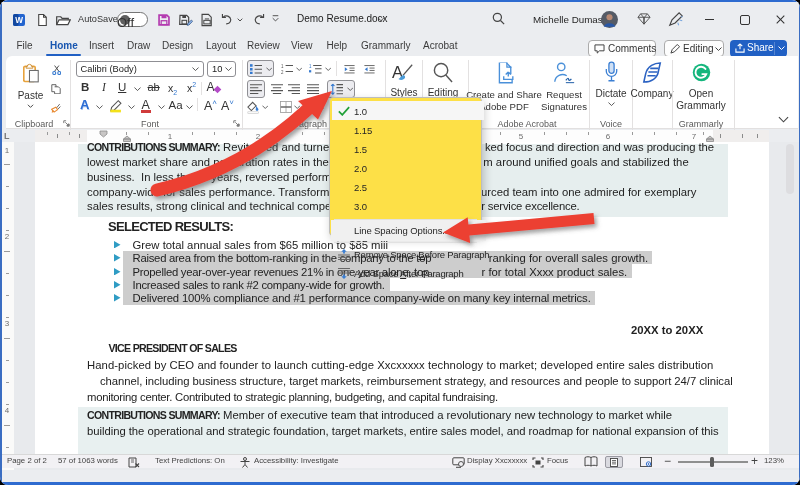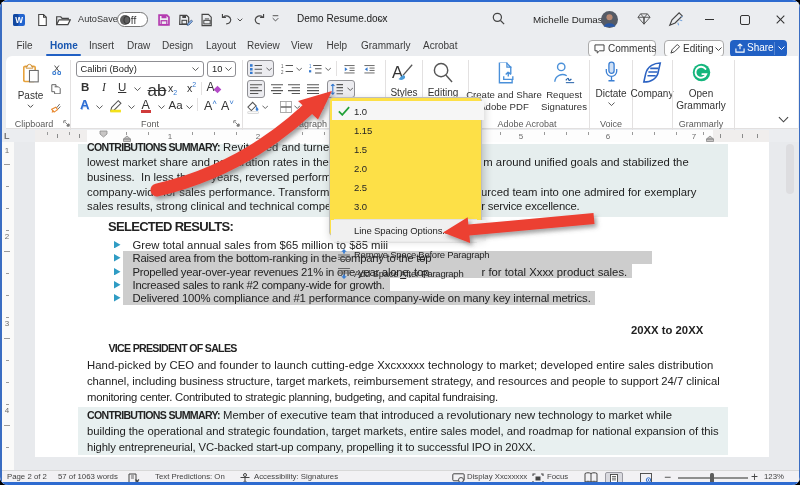--- a/index.html
+++ b/index.html
@@ -12,21 +12,21 @@
 #ribbon{position:absolute;left:0;top:56px;width:800px;height:74px;}
 .glabel{position:absolute;font-size:9px;color:#5a5a5a;text-align:center;}
 .gdiv{position:absolute;top:4px;width:1px;height:116px;background:#e3e1e1;}
 .btnsel{position:absolute;background:#ececf0;border:1px solid #8f8f94;border-radius:3px;box-sizing:border-box;}
 #ruler{position:absolute;left:0;top:130px;width:100%;height:12px;}
 #doc{position:absolute;left:0;top:142px;width:100%;height:328px;background:#e8eaed;overflow:hidden;}
 #page{position:absolute;left:35px;top:0;width:734px;height:315px;background:#fff;}
 #vruler{position:absolute;left:0;top:0;width:14px;height:328px;background:#fafaf9;}
 .dtext{position:absolute;font-size:11.3px;color:#222;white-space:nowrap;line-height:13px;}
 .db{font-weight:bold;}
-#status{position:absolute;left:0;top:470px;width:100%;height:13px;background:#f2f1f4;border-top:1px solid #d8d8d8;font-size:7.8px;color:#424242;}
+#status{position:absolute;left:0;top:454px;width:100%;height:13px;background:#f2f1f4;border-top:1px solid #d8d8d8;font-size:7.8px;color:#424242;}
 .st{position:absolute;top:1px;white-space:nowrap;}
 #dropdown{position:absolute;z-index:40;left:328.5px;top:97px;width:153px;height:139px;background:#fde047;border:1px solid #bdbdbd;border-radius:4px;box-shadow:2px 4px 10px rgba(0,0,0,0.22);box-sizing:border-box;}
 .mi{position:absolute;left:24.5px;font-size:9.5px;letter-spacing:-0.1px;color:#262626;white-space:nowrap;line-height:11px;}
 .msep{position:absolute;left:4px;right:4px;height:1px;background:#e1e1e1;}
 u.sk{text-decoration:underline;}
 </style>
 </head>
 <body>
 <div id="win">
 <div id="titlebar">
@@ -39,21 +39,21 @@
         <path d="M2.5 1.5 h7 l4 4 v12 h-11 z" fill="#fff" stroke="#444" stroke-width="1.6"></path>
         <path d="M9.5 1.5 v4 h4" fill="none" stroke="#444" stroke-width="1.6"></path>
       </svg>
 <svg class="ab" style="left:56px;top:14.5px" width="15" height="11" viewBox="0 0 22 15">
         <path d="M1 13.5 V2 h6 l2 2.5 h9 v2" fill="none" stroke="#444" stroke-width="1.8"></path>
         <path d="M1 13.5 L4.5 6.5 H21 L17.5 13.5 z" fill="#fff" stroke="#444" stroke-width="1.8"></path>
       </svg>
 <div class="ab" style="left:78px;top:13.5px;font-size:9.2px;color:#333">AutoSave</div>
 <div class="ab" style="left:117px;top:12px;width:31px;height:15px;border:1px solid #757575;border-radius:8px;box-sizing:border-box;background:#fff"></div>
 <div class="ab" style="left:119.5px;top:14.5px;width:10px;height:10px;border-radius:50%;background:#5f5f5f"></div>
-<div class="ab" style="left:123px;top:14.5px;font-size:10px;color:#333">Off</div>
+<div class="ab" style="left:117px;top:14.5px;font-size:13px;color:#333">Off</div>
 <svg class="ab" style="left:158px;top:13.5px" width="12" height="12" viewBox="0 0 17 17">
         <path d="M1.5 1.5 h11 l3 3 v11 h-14 z" fill="none" stroke="#b43cb0" stroke-width="2.4"></path>
         <rect x="4.5" y="9.5" width="8" height="5.5" fill="none" stroke="#b43cb0" stroke-width="1.8"></rect>
         <rect x="5" y="1.5" width="7" height="4.5" fill="#b43cb0"></rect>
       </svg>
 <svg class="ab" style="left:178.5px;top:13.5px" width="14" height="12" viewBox="0 0 21 17">
         <path d="M1.5 1.5 h10 l3 3 v10.5 h-13.5 z" fill="none" stroke="#474747" stroke-width="1.8"></path>
         <rect x="4.5" y="9" width="7" height="5.5" fill="none" stroke="#474747" stroke-width="1.6"></rect>
         <rect x="5" y="1.5" width="5.5" height="4" fill="#474747"></rect>
         <path d="M13 14 l5.5 -5.5 l2 2 L15 16 l-2.6 .6 z" fill="#8ab1e8" stroke="#30527e" stroke-width="1"></path>
@@ -188,21 +188,21 @@
         <svg style="position:absolute;right:3px;top:5.5px" width="7" height="4.5" viewBox="0 0 8 5">
           <path d="M0.5 0.5 l3.5 3.5 L7.5 0.5" fill="none" stroke="#444" stroke-width="1"></path>
         </svg>
       </div>
 <div class="ab" style="left:81px;top:25px;font-size:11.5px;font-weight:bold;color:#333">B</div>
 <div class="ab" style="left:102px;top:25px;font-size:11.5px;font-style:italic;font-family:'Liberation Serif',serif;color:#333">I</div>
 <div class="ab" style="left:118px;top:25px;font-size:11.5px;text-decoration:underline;color:#333">U</div>
 <svg class="ab" style="left:134px;top:31px" width="7" height="4.5" viewBox="0 0 8 5">
         <path d="M0.5 0.5 l3.5 3.5 L7.5 0.5" fill="none" stroke="#444" stroke-width="1"></path>
       </svg>
-<div class="ab" style="left:147.5px;top:25px;font-size:17px;text-decoration:line-through;color:#333">ab</div>
+<div class="ab" style="left:147.5px;top:25px;font-size:11px;text-decoration:line-through;color:#333">ab</div>
 <div class="ab" style="left:168px;top:26px;font-size:10.5px;color:#333">x<sub style="font-size:7px;color:#3579cf">2</sub></div>
 <div class="ab" style="left:187px;top:25px;font-size:10.5px;color:#333">x<sup style="font-size:7px;color:#3579cf">2</sup></div>
 <div class="ab" style="left:200.5px;top:26px;width:1px;height:13px;background:#e3e1e1"></div>
 <div class="ab" style="left:206.5px;top:24px;font-size:12px;color:#333">A</div>
 <svg class="ab" style="left:213px;top:29px" width="9" height="9" viewBox="0 0 10 10">
         <rect x="2" y="2" width="6" height="6" transform="rotate(45 5 5)" fill="#b44bc8"></rect>
       </svg>
 <div class="ab" style="left:80px;top:41px;font-size:13px;font-weight:bold;color:#2b6cd4;text-shadow:0.5px 0.5px 0 #a9c7ef">A</div>
 <svg class="ab" style="left:95.5px;top:48.5px" width="7" height="4.5" viewBox="0 0 8 5">
         <path d="M0.5 0.5 l3.5 3.5 L7.5 0.5" fill="none" stroke="#444" stroke-width="1"></path>
@@ -442,20 +442,21 @@
 
 <div class="ab" style="left:77.5px;top:1.5px;width:650px;height:73px;background:#e6eeee"></div>
 <div class="ab" style="left:77.5px;top:265px;width:650px;height:48px;background:#e8f0f0"></div>
 
 <div class="ab" style="left:123px;top:109px;width:529px;height:13.4px;background:#cdcdcd"></div>
 <div class="ab" style="left:123px;top:122.4px;width:509px;height:13.4px;background:#cdcdcd"></div>
 <div class="ab" style="left:123px;top:135.8px;width:267px;height:13.4px;background:#cdcdcd"></div>
 <div class="ab" style="left:123px;top:149.2px;width:472px;height:13.4px;background:#cdcdcd"></div>
 
 <div class="dtext" style="left:87px;top:-0.9px"><span class="db" style="font-size:10.6px;letter-spacing:-0.7px">CONTRIBUTIONS SUMMARY:</span> Revitalized and turned aro</div>
+<div class="dtext" style="left:485px;top:-0.9px;letter-spacing:-0.09px">ked focus and direction and was producing the</div>
 <div class="dtext" style="left:87px;top:14.2px">lowest market share and penetration rates in the</div>
 <div class="dtext" style="left:483.3px;top:14.2px">m around unified goals and stabilized the</div>
 <div class="dtext" style="left:87px;top:29px">business.&nbsp; In less than 3 years, reversed performanc</div>
 <div class="dtext" style="left:87px;top:43.6px">company-wide for sales performance. Transformed an o</div>
 <div class="dtext" style="left:481px;top:43.6px">urced team into one admired for exemplary</div>
 <div class="dtext" style="left:87px;top:58.4px">sales results, strong clinical and technical competencies,</div>
 <div class="dtext" style="left:481.3px;top:58.4px;letter-spacing:-0.2px">r service excellence.</div>
 
 <div class="dtext db" style="left:108px;top:78px;font-size:13px;letter-spacing:-0.7px">SELECTED RESULTS:</div>
 
@@ -469,49 +470,49 @@
         <path d="M0 0 L7 4 L0 8 z" fill="#2f9cc4"></path>
       </svg>
 <svg class="ab" style="left:114px;top:139px" width="6.5" height="7.5" viewBox="0 0 7 8">
         <path d="M0 0 L7 4 L0 8 z" fill="#2f9cc4"></path>
       </svg>
 <svg class="ab" style="left:114px;top:152.4px" width="6.5" height="7.5" viewBox="0 0 7 8">
         <path d="M0 0 L7 4 L0 8 z" fill="#2f9cc4"></path>
       </svg>
 <div class="dtext" style="left:132.5px;top:96.6px">Grew total annual sales from $65 million to $85 mill</div>
 <div class="dtext" style="left:132.5px;top:110.1px;letter-spacing:-0.25px">Raised area from the bottom-ranking in the company to the top</div>
+<div class="dtext" style="left:488.7px;top:110.1px">ranking for overall sales growth.</div>
 <div class="dtext" style="left:132.5px;top:123.5px;letter-spacing:-0.25px">Propelled year-over-year revenues 21% in one year alone, top</div>
 <div class="dtext" style="left:481.5px;top:123.5px">r for total Xxxx product sales.</div>
 <div class="dtext" style="left:132.5px;top:137px;letter-spacing:-0.25px">Increased sales to rank #2 company-wide for growth.</div>
 <div class="dtext" style="left:132.5px;top:150.4px;letter-spacing:-0.14px">Delivered 100% compliance and #1 performance company-wide on many key internal metrics.</div>
 
 <div class="dtext db" style="left:631px;top:182px">20XX to 20XX</div>
 <div class="dtext" style="left:87px;top:217px;letter-spacing:0.06px">Hand-picked by CEO and founder to launch cutting-edge Xxcxxxxx technology to market; developed entire sales distribution</div>
 <div class="dtext db" style="left:108.5px;top:199.8px;font-size:10.6px;letter-spacing:-0.7px">VICE PRESIDENT OF SALES</div>
-<div class="dtext" style="left:87px;top:233px;letter-spacing:-0.06px">channel, including business structure, target markets, reimbursement strategy, and resources and people to support 24/7 clinical</div>
+<div class="dtext" style="left:100px;top:233px;letter-spacing:-0.06px">channel, including business structure, target markets, reimbursement strategy, and resources and people to support 24/7 clinical</div>
 <div class="dtext" style="left:87px;top:266.5px"><span class="db" style="font-size:10.6px;letter-spacing:-0.7px">CONTRIBUTIONS SUMMARY:</span> Member of executive team that introduced a revolutionary new technology to market while</div>
 
 <div class="dtext" style="left:87px;top:249px;letter-spacing:-0.26px">monitoring center. Contributed to strategic planning, budgeting, and capital fundraising.</div>
 <div class="dtext" style="left:87px;top:283px;letter-spacing:-0.04px">building the operational and strategic foundation, target markets, entire sales model, and roadmap for national expansion of this</div>
-<div class="dtext" style="left:87px;top:299px;letter-spacing:-0.14px">highly entrepreneurial, VC-backed start-up company, propelling it to successful IPO in 20XX.</div>
 </div>
 <div id="status">
 <div class="st" style="left:7px">Page 2 of 2</div>
 <div class="st" style="left:58px">57 of 1063 words</div>
 <svg class="st" style="left:128px;top:1.5px" width="12" height="11" viewBox="0 0 12 11">
         <path d="M1 1 h7 v9 h-7 z" fill="none" stroke="#444" stroke-width="1"></path>
         <path d="M3 3 h3 M3 5 h3" stroke="#444" stroke-width="0.8"></path>
         <path d="M7.5 6.5 l3.5 3.5 M11 6.5 L7.5 10" stroke="#444" stroke-width="1.1"></path>
       </svg>
 <div class="st" style="left:155px">Text Predictions: On</div>
 <svg class="st" style="left:239px;top:1.5px" width="12" height="11" viewBox="0 0 12 11">
         <circle cx="6" cy="2" r="1.5" fill="none" stroke="#444" stroke-width="1"></circle>
         <path d="M1.5 4.5 h9 M6 4.5 v3 M6 7.5 L3.5 10.5 M6 7.5 L8.5 10.5" fill="none" stroke="#444" stroke-width="1"></path>
       </svg>
-<div class="st" style="left:254px">Accessibility: Signatures</div>
+<div class="st" style="left:254px">Accessibility: Investigate</div>
 <svg class="st" style="left:452px;top:1.5px" width="13" height="11" viewBox="0 0 13 11">
         <rect x="0.8" y="0.8" width="11.4" height="7" rx="1" fill="none" stroke="#444" stroke-width="1"></rect>
         <path d="M4 10.3 h5" stroke="#444" stroke-width="1"></path>
         <circle cx="9" cy="7" r="2.5" fill="#f2f1f4" stroke="#444" stroke-width="0.9"></circle>
       </svg>
 <div class="st" style="left:467px">Display Xxcxxxxx</div>
 <svg class="st" style="left:532px;top:1.5px" width="12" height="11" viewBox="0 0 12 11">
         <path d="M1 3 V1 h2.5 M9 1 h2 v2 M11 8 v2 h-2.5 M3 10 H1 V8" fill="none" stroke="#444" stroke-width="1.1"></path>
         <rect x="3.5" y="3.5" width="5" height="4" fill="#444"></rect>
       </svg>

